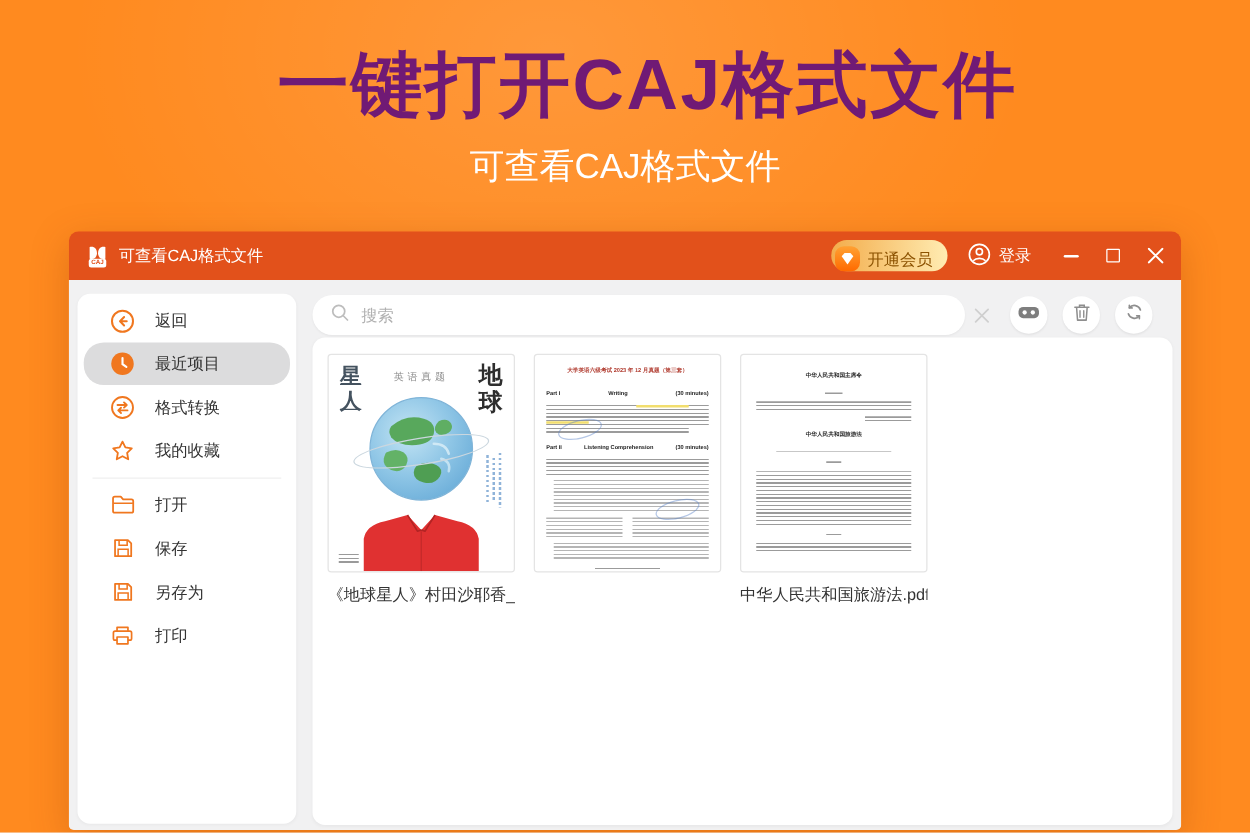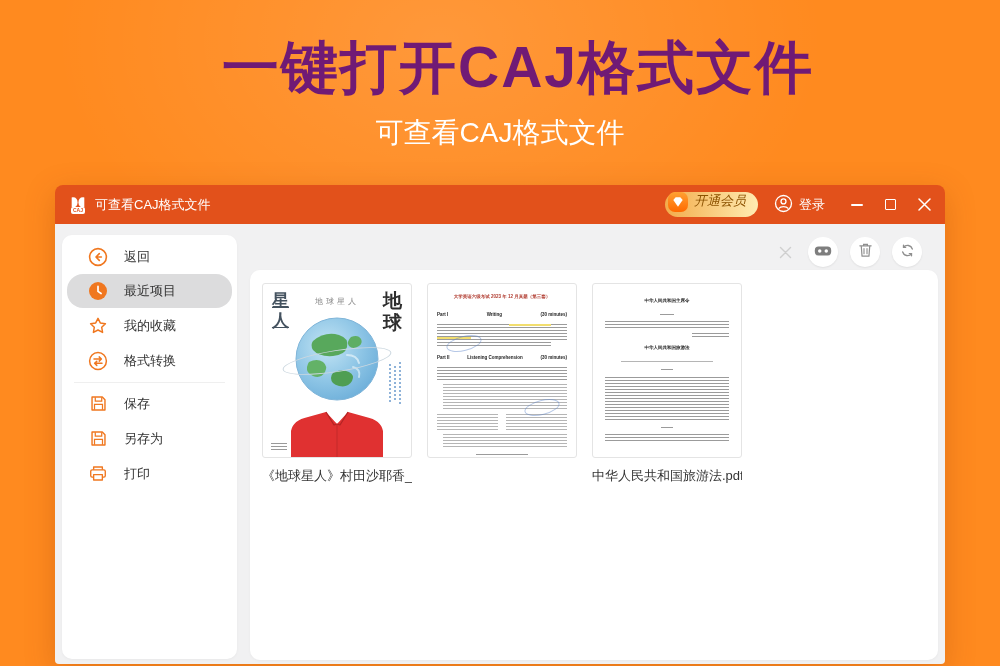--- a/index.html
+++ b/index.html
@@ -33,24 +33,23 @@
     height:39px; background:#E2511B; display:flex; align-items:center; padding:0 14px;
   }
   .app-icon { display:flex; flex-direction:column; align-items:center; margin-right:8px; }
   .app-icon .badge {
     background:#fff; color:#E2511B; font-size:5px; font-weight:bold;
     border-radius:2px; padding:0 2px; line-height:7px; margin-top:-2px;
   }
   .app-title { color:#fff; font-size:13px; }
   .tb-spacer { flex:1; }
   .vip-pill {
-    display:flex; align-items:flex-start; gap:6px; height:25px; padding:0 12px 0 3px;
+    display:flex; align-items:flex-end; gap:6px; height:25px; padding:0 12px 0 3px;
     border-radius:13px; background:linear-gradient(90deg,#F3AC4B,#FFECB2);
     cursor:default;
-    font-style:italic;
   }
   .vip-diamond {
     width:20px; height:20px; border-radius:7px;
     background:linear-gradient(180deg,#FFA133,#FF6A00);
     display:flex; align-items:center; justify-content:center;
   }
   .vip-label { color:#8C5200; font-size:13px; }
   .login-box { display:flex; align-items:center; gap:6px; margin-left:16px; color:#fff; font-size:13px; }
   .win-controls { display:flex; align-items:center; gap:22px; margin-left:26px; }
   .wc-min { width:12px; height:2px; background:#fff; border-radius:1px; }
@@ -195,40 +194,49 @@
           <svg width="20" height="20" viewBox="0 0 20 20">
             <circle cx="10" cy="10" r="9" fill="#F0771F"></circle>
             <path d="M10 5.4 V10.4 L13.1 12.5" fill="none" stroke="#fff" stroke-width="1.7" stroke-linecap="round"></path>
           </svg>
         </span>
         <span>最近项目</span>
       </div>
 
       <div class="sb-item">
         <span class="sb-icon">
-          <svg width="22" height="22" viewBox="0 0 24 24">
-            <path d="M12 3.6 l2.5 5.05 5.6.82 -4.05 3.95 .95 5.57 L12 16.35 6.99 18.99 7.95 13.42 3.9 9.47 9.5 8.65 Z" fill="none" stroke="#F0771F" stroke-width="1.6" stroke-linejoin="round"></path>
-          </svg>
-        </span>
-        <span>我的收藏</span>
-      </div>
-
-      <div class="sb-item">
-        <span class="sb-icon">
           <svg width="20" height="20" viewBox="0 0 20 20">
             <circle cx="10" cy="10" r="8.4" fill="none" stroke="#F0771F" stroke-width="1.5"></circle>
             <path d="M6 8 H13 M11.2 5.9 L13.4 8 L11.2 10.1" fill="none" stroke="#F0771F" stroke-width="1.5" stroke-linecap="round" stroke-linejoin="round"></path>
             <path d="M14 12.3 H7 M8.8 10.2 L6.6 12.3 L8.8 14.4" fill="none" stroke="#F0771F" stroke-width="1.5" stroke-linecap="round" stroke-linejoin="round"></path>
           </svg>
         </span>
         <span>格式转换</span>
       </div>
 
+      <div class="sb-item">
+        <span class="sb-icon">
+          <svg width="22" height="22" viewBox="0 0 24 24">
+            <path d="M12 3.6 l2.5 5.05 5.6.82 -4.05 3.95 .95 5.57 L12 16.35 6.99 18.99 7.95 13.42 3.9 9.47 9.5 8.65 Z" fill="none" stroke="#F0771F" stroke-width="1.6" stroke-linejoin="round"></path>
+          </svg>
+        </span>
+        <span>我的收藏</span>
+      </div>
+
       <div class="sb-divider"></div>
 
+      <div class="sb-item">
+        <span class="sb-icon">
+          <svg width="21" height="19" viewBox="0 0 22 20">
+            <path d="M2.5 5 a1.5 1.5 0 0 1 1.5-1.5 h5 l2 2.3 h7 a1.5 1.5 0 0 1 1.5 1.5 v8.2 a1.5 1.5 0 0 1 -1.5 1.5 h-14 a1.5 1.5 0 0 1 -1.5 -1.5 Z" fill="none" stroke="#F0771F" stroke-width="1.5" stroke-linejoin="round"></path>
+            <path d="M2.8 9 H19.2" stroke="#F0771F" stroke-width="1.3"></path>
+          </svg>
+        </span>
+        <span>打开</span>
+      </div>
 
       <div class="sb-item">
         <span class="sb-icon">
           <svg width="19" height="19" viewBox="0 0 20 20">
             <path d="M3.2 3.2 H14 L16.8 6 V16.8 H3.2 Z" fill="none" stroke="#F0771F" stroke-width="1.5" stroke-linejoin="round"></path>
             <path d="M6.6 3.4 V7.6 H13.4 V3.4" fill="none" stroke="#F0771F" stroke-width="1.3"></path>
             <path d="M5.8 16.6 V11 H14.2 V16.6" fill="none" stroke="#F0771F" stroke-width="1.3"></path>
           </svg>
         </span>
         <span>保存</span>
@@ -250,20 +258,29 @@
           <svg width="20" height="19" viewBox="0 0 22 20">
             <path d="M6.2 6 V2.8 H15.8 V6" fill="none" stroke="#F0771F" stroke-width="1.5" stroke-linejoin="round"></path>
             <rect x="3" y="6" width="16" height="8" rx="1.5" fill="none" stroke="#F0771F" stroke-width="1.5"></rect>
             <path d="M6.2 11.2 H15.8 V17.2 H6.2 Z" fill="#fff" stroke="#F0771F" stroke-width="1.5" stroke-linejoin="round"></path>
           </svg>
         </span>
         <span>打印</span>
       </div>
     </div>
 
+    <div class="search-pill">
+      <span>
+        <svg width="16" height="16" viewBox="0 0 16 16">
+          <circle cx="7" cy="7" r="4.8" fill="none" stroke="#BDBDBD" stroke-width="1.4"></circle>
+          <path d="M10.6 10.6 L14 14" stroke="#BDBDBD" stroke-width="1.4" stroke-linecap="round"></path>
+        </svg>
+      </span>
+      <input type="text" value="" placeholder="搜索" style="">
+    </div>
     <div class="clear-x">
       <svg width="13" height="13" viewBox="0 0 13 13">
         <path d="M1.5 1.5 L11.5 11.5 M11.5 1.5 L1.5 11.5" stroke="#CFCFCF" stroke-width="1.4" stroke-linecap="round"></path>
       </svg>
     </div>
 
     <div class="circle-btn" style="left:753px;">
       <span>
         <svg width="18" height="12" viewBox="0 0 22 14">
           <rect x="1" y="1.5" width="20" height="11" rx="4.5" fill="#7E7E7E"></rect>
@@ -290,21 +307,21 @@
           <path d="M13.8 15.4 V12.8 H11.2" fill="none" stroke="#8E8E8E" stroke-width="1.6" stroke-linecap="round" stroke-linejoin="round"></path>
         </svg>
       </span>
     </div>
 
     <div class="main-card">
 
       <div class="file-card">
         <div class="thumb">
           <div class="cv-left">星人</div>
-          <div class="cv-author">地球星人</div>
+          <div class="cv-author">英语真题</div>
           <div class="cv-right">地球</div>
           <svg width="84" height="84" viewBox="0 0 84 84" style="position:absolute;top:33px;left:50%;transform:translateX(-50%);">
             <defs>
               <radialGradient id="sea" cx="38%" cy="35%" r="75%">
                 <stop offset="0%" stop-color="#C3E4F4"></stop>
                 <stop offset="55%" stop-color="#8FC6E6"></stop>
                 <stop offset="100%" stop-color="#69ACD8"></stop>
               </radialGradient>
             </defs>
             <circle cx="42" cy="42" r="41" fill="url(#sea)" stroke="#7FB4D8" stroke-width="1"></circle>

